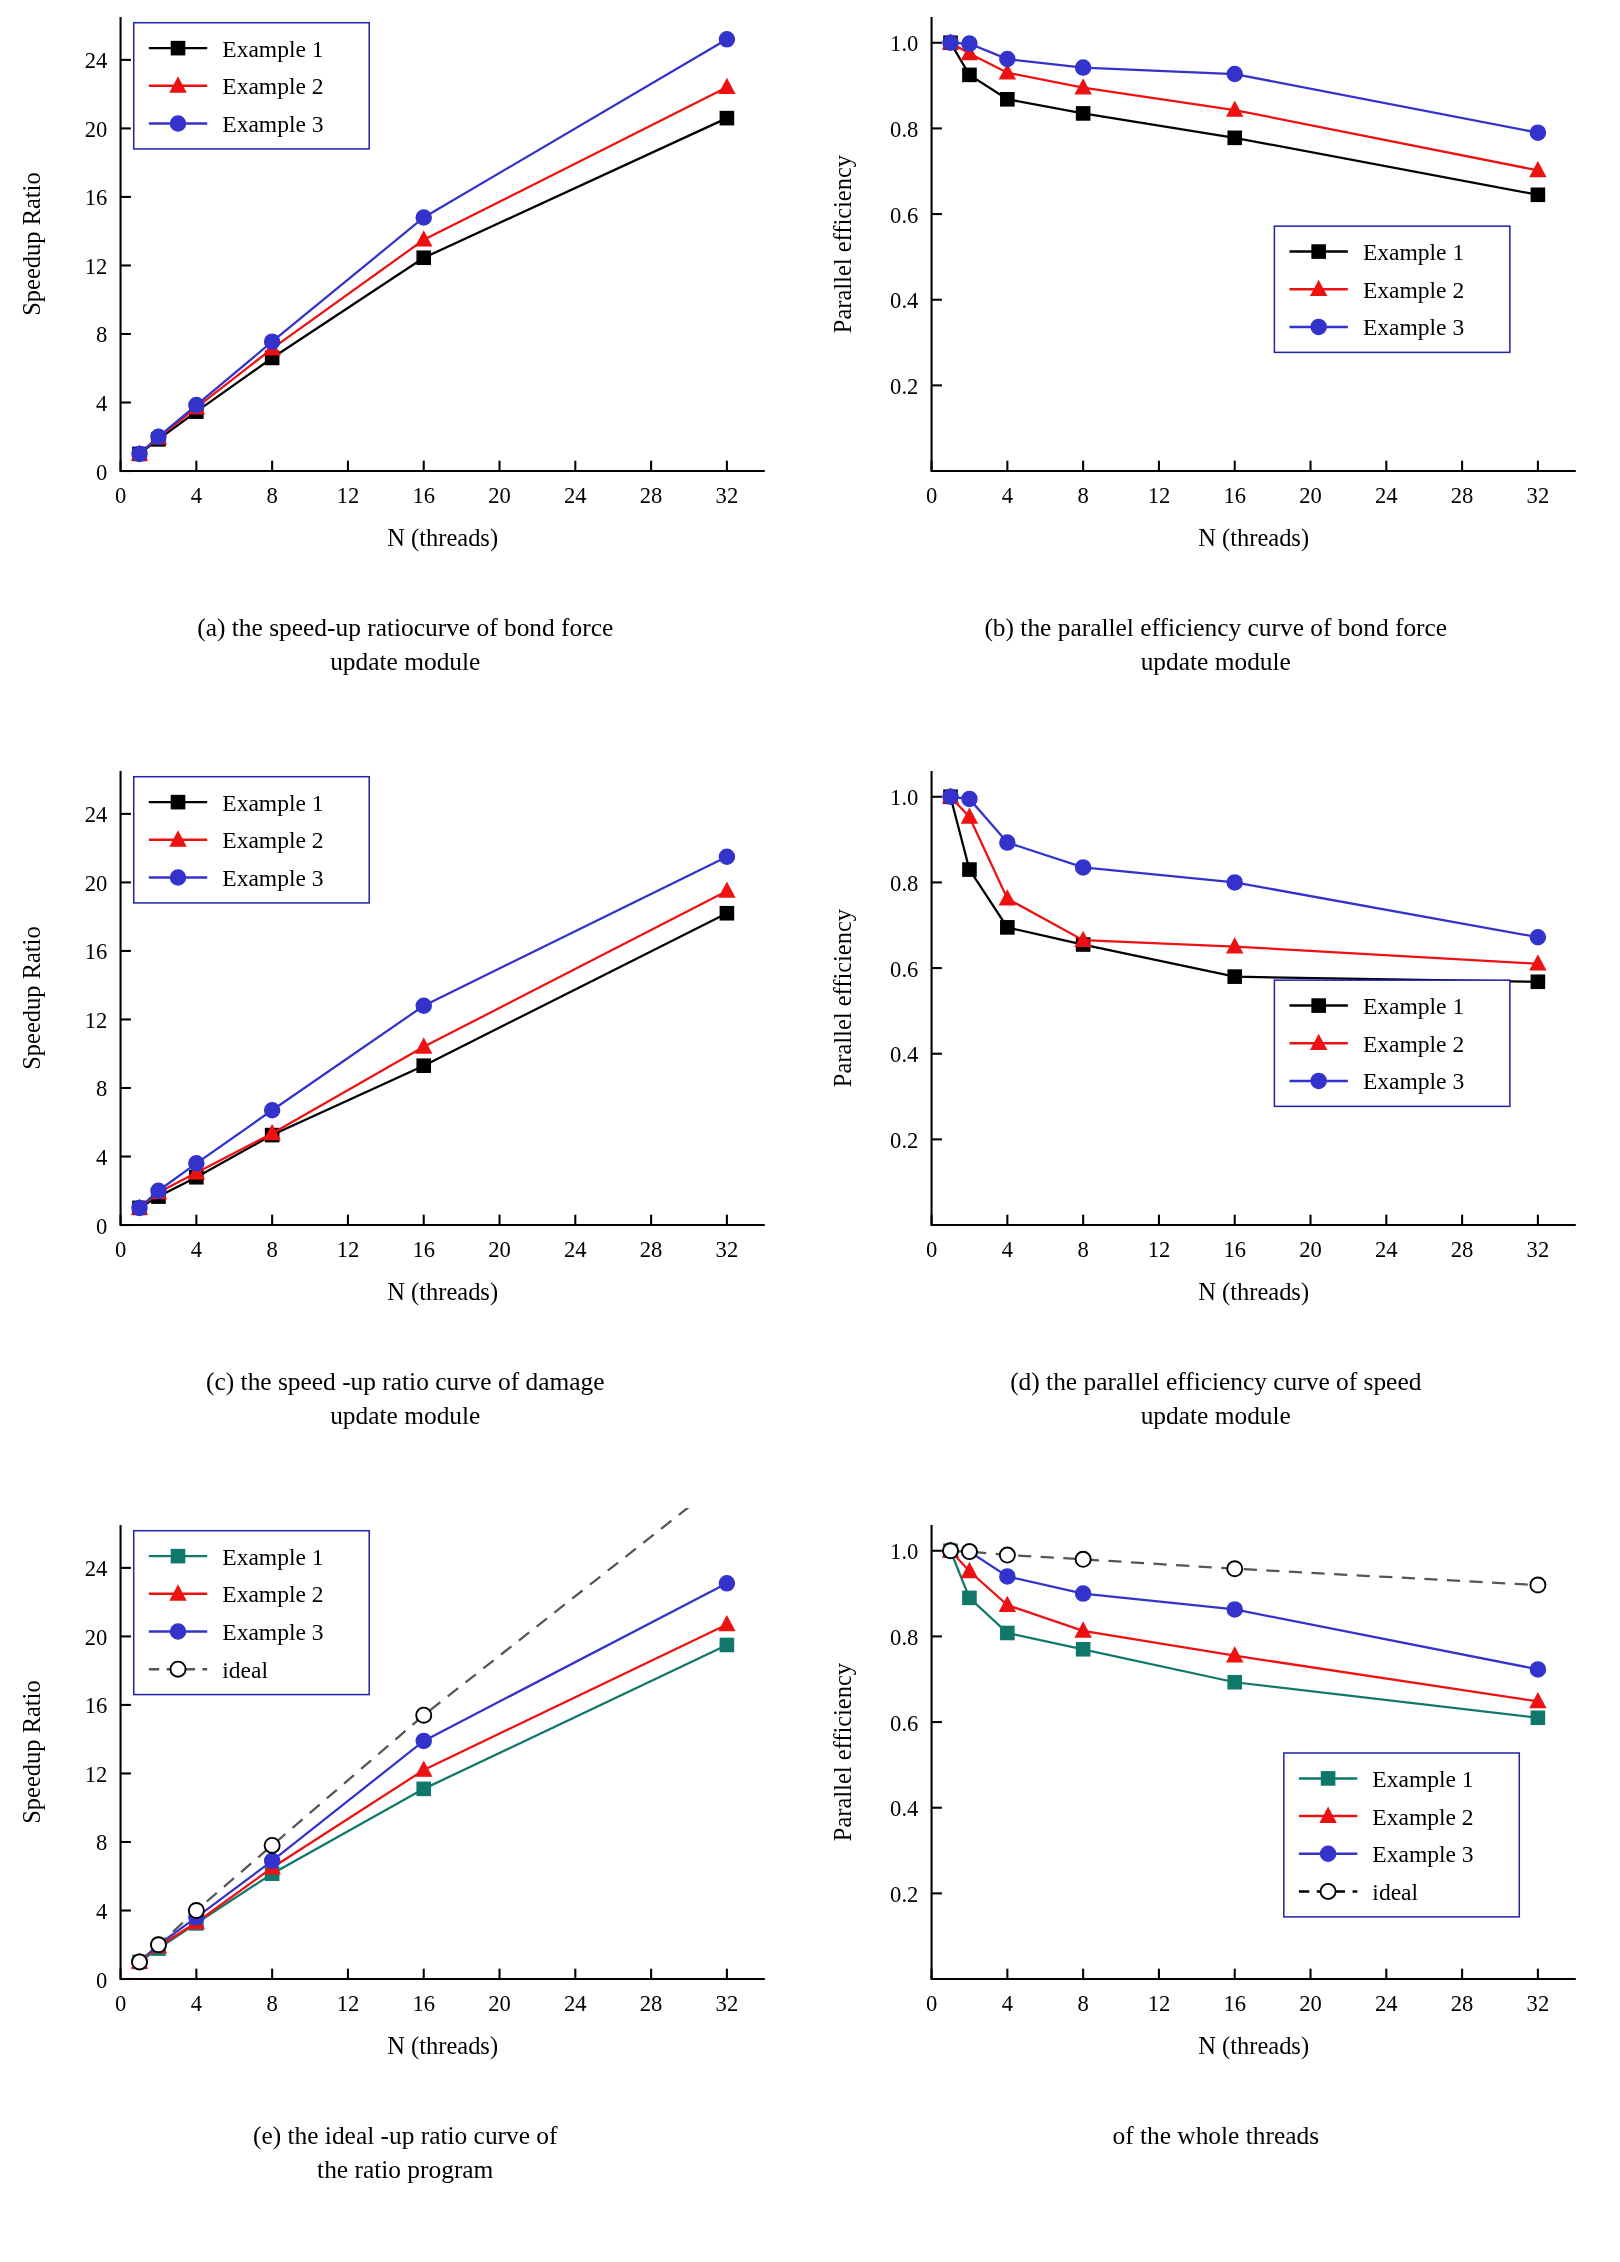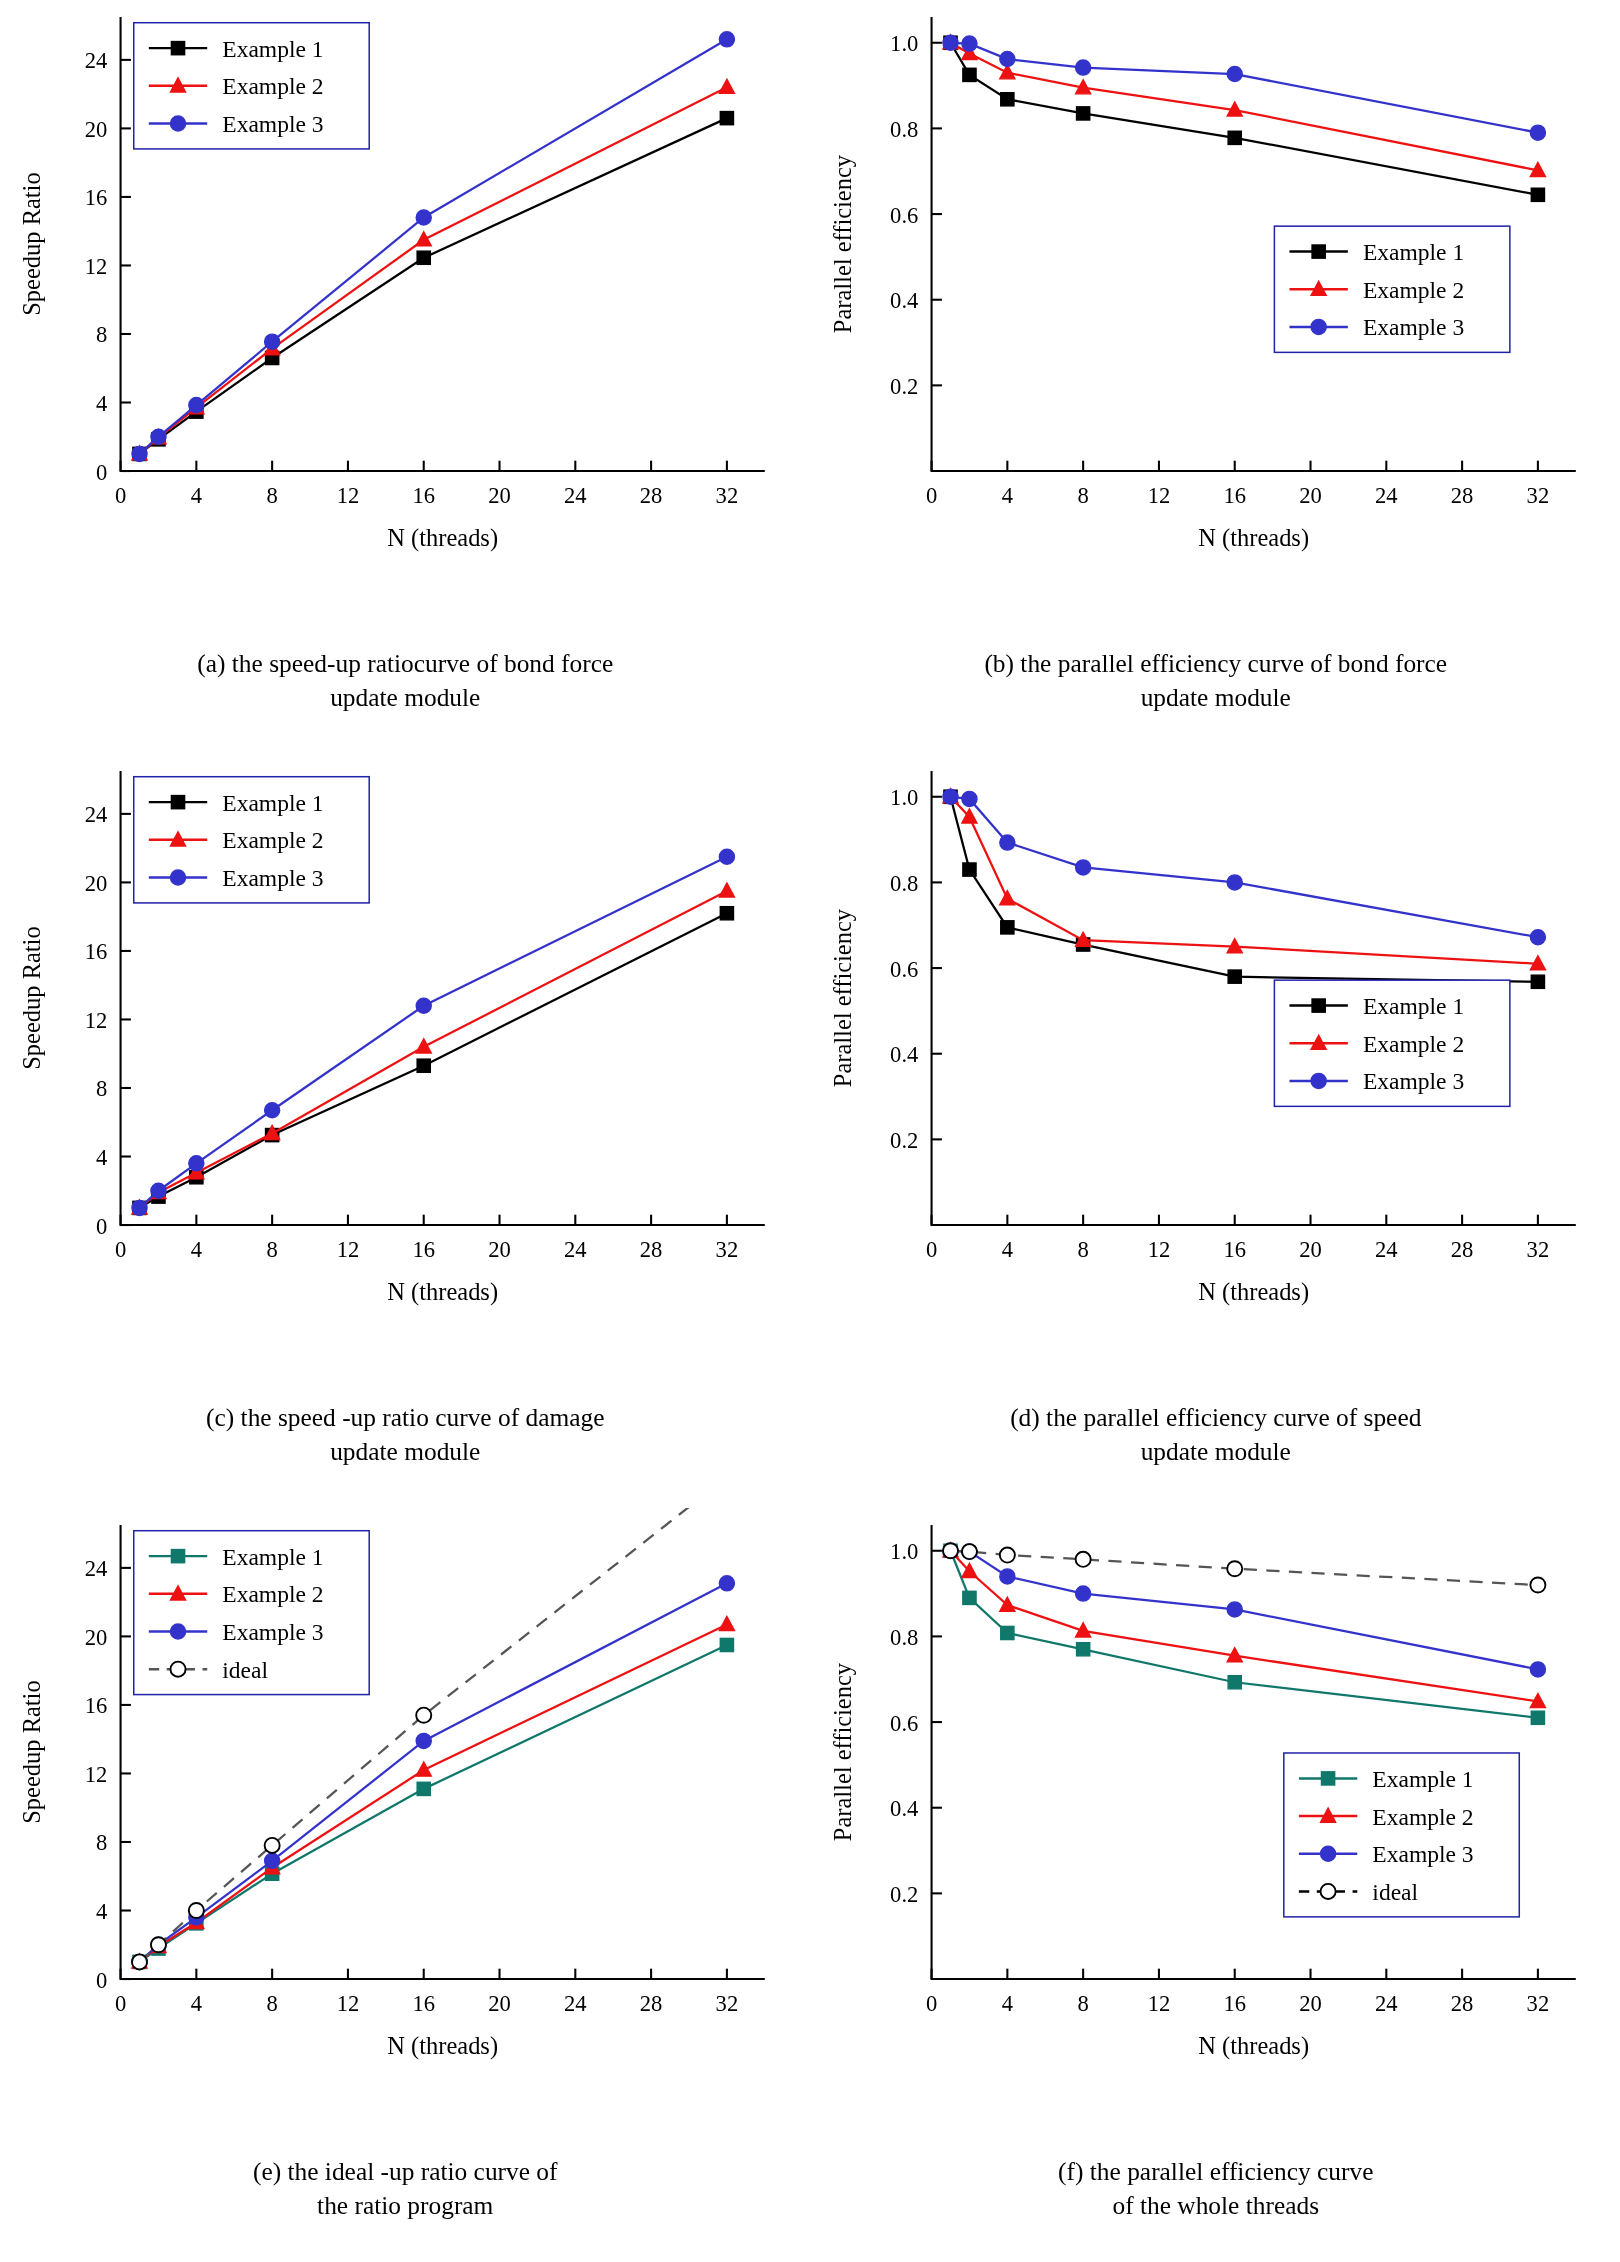--- a/index.html
+++ b/index.html
@@ -31,21 +31,20 @@
   }
   .caption {
     position: absolute;
     left: 0;
     right: 0;
     top: 610px;
     text-align: center;
     font-size: 25.4px;
     line-height: 1.35;
     font-family: "Liberation Serif", serif;
-    margin-top: 36px;
   }
   svg {
     display: block;
   }
   .axis-line {
     stroke: #000;
     stroke-width: 2.2;
     fill: none;
   }
   .tick {
@@ -564,18 +563,17 @@
             <line x1="518" y1="367" x2="580" y2="367" stroke="#3333cc" stroke-width="2.6"></line>
             <circle cx="549" cy="367" r="8" fill="#3333cc" stroke="#3333cc" stroke-width="1.5"></circle>
             <text x="596" y="376" class="legendtext">Example 3</text>
             <line x1="518" y1="407" x2="580" y2="407" stroke="#000000" stroke-width="2.6" stroke-dasharray="11 8"></line>
             <circle cx="549" cy="407" r="8" fill="#ffffff" stroke="#000000" stroke-width="2"></circle>
             <text x="596" y="416" class="legendtext">ideal</text>
           </g>
         </svg>
       </div>
     <div class="caption">
-      <div>(f) the parallel efficiency curve</div>
       <div>of the whole threads</div>
     </div>
   </div>
 </div>
 
 
 </body></html>

